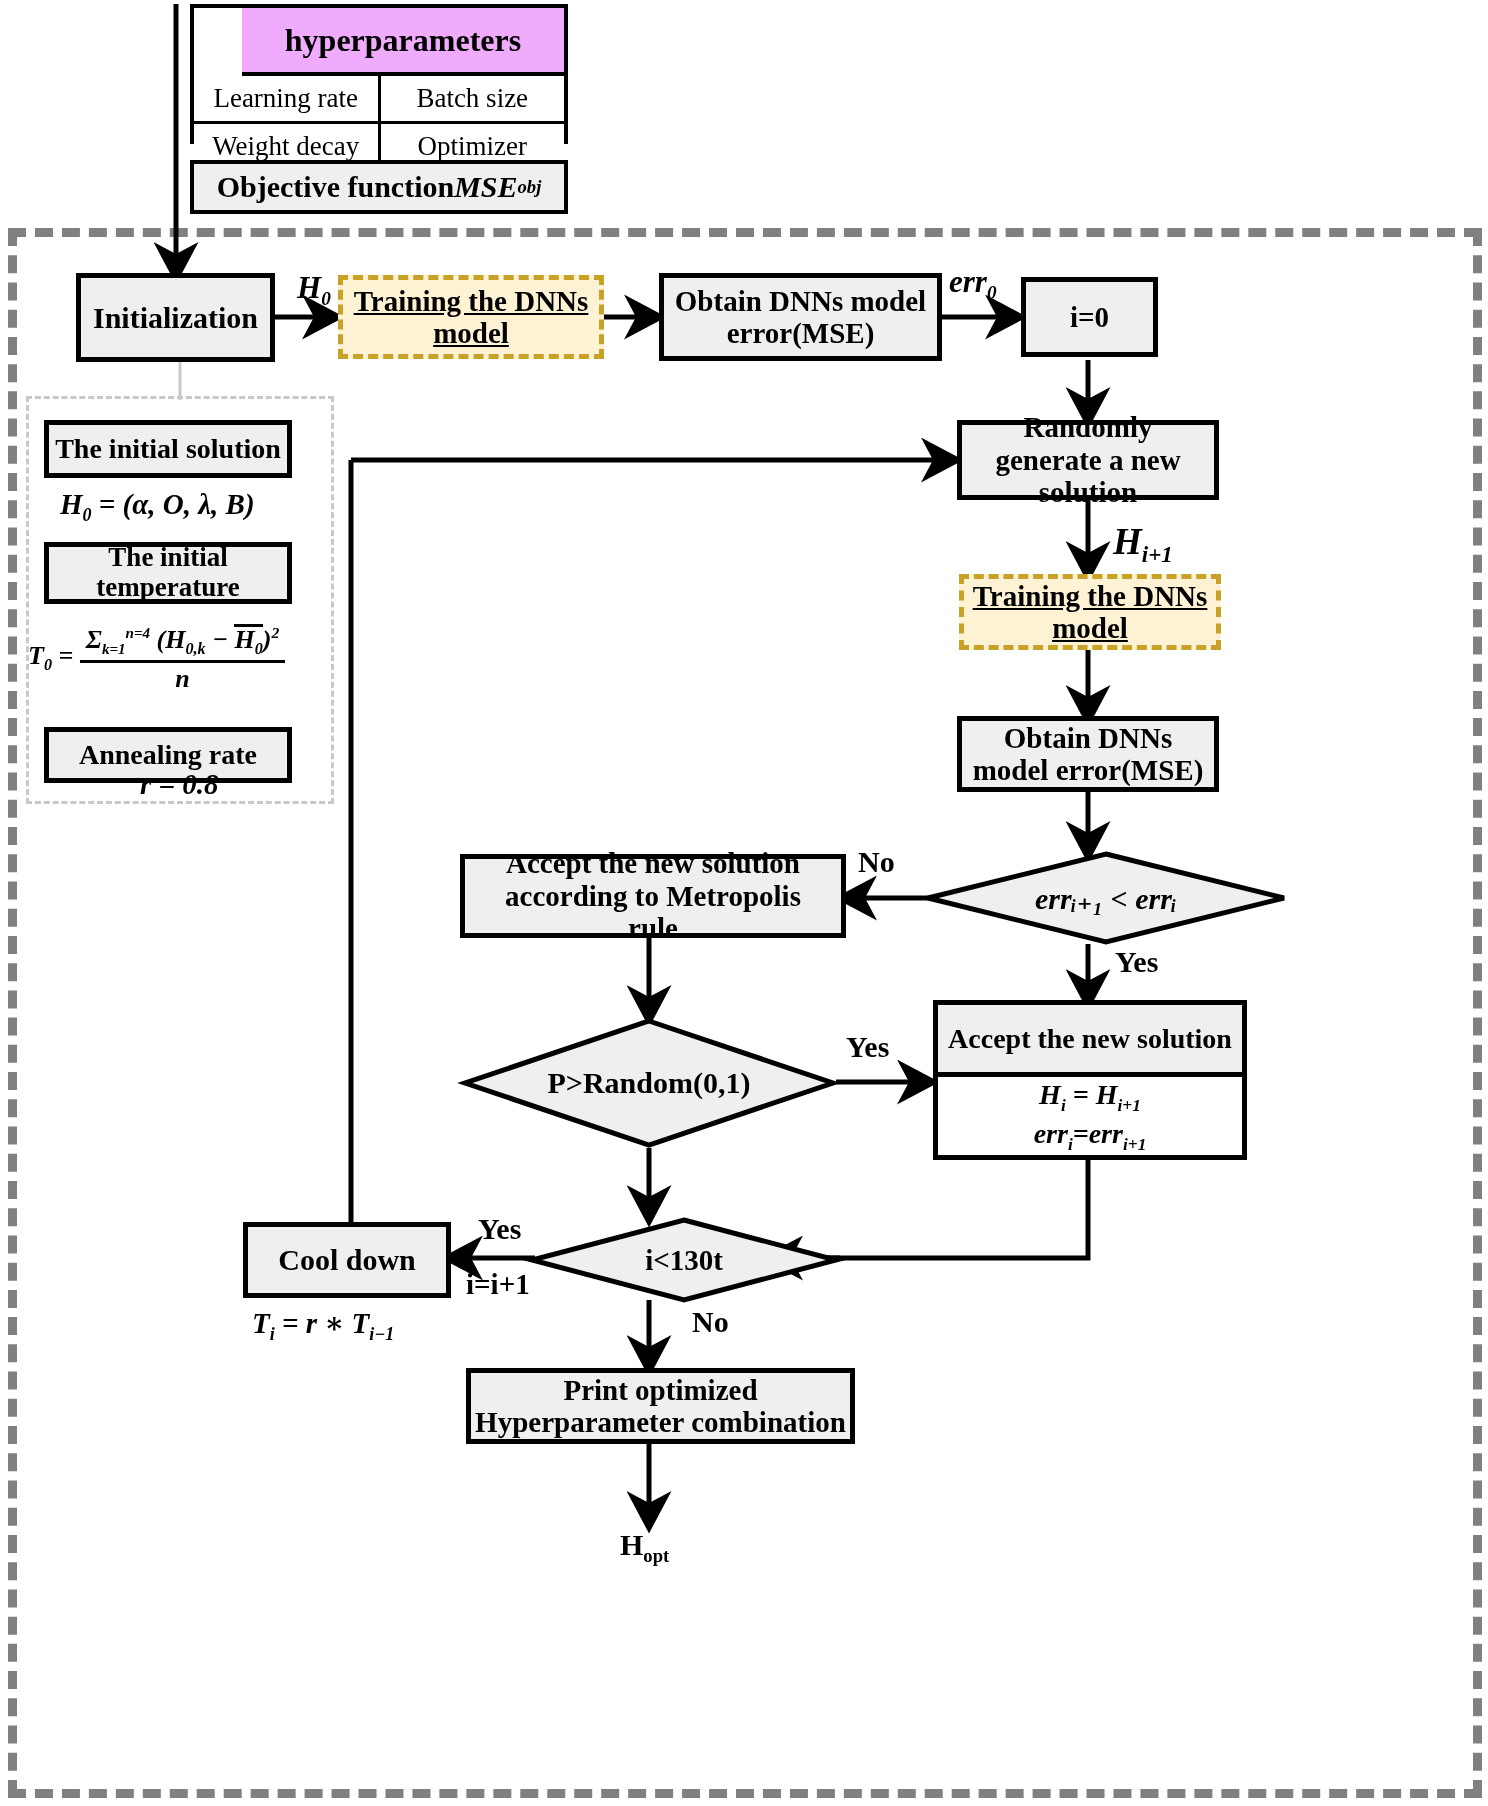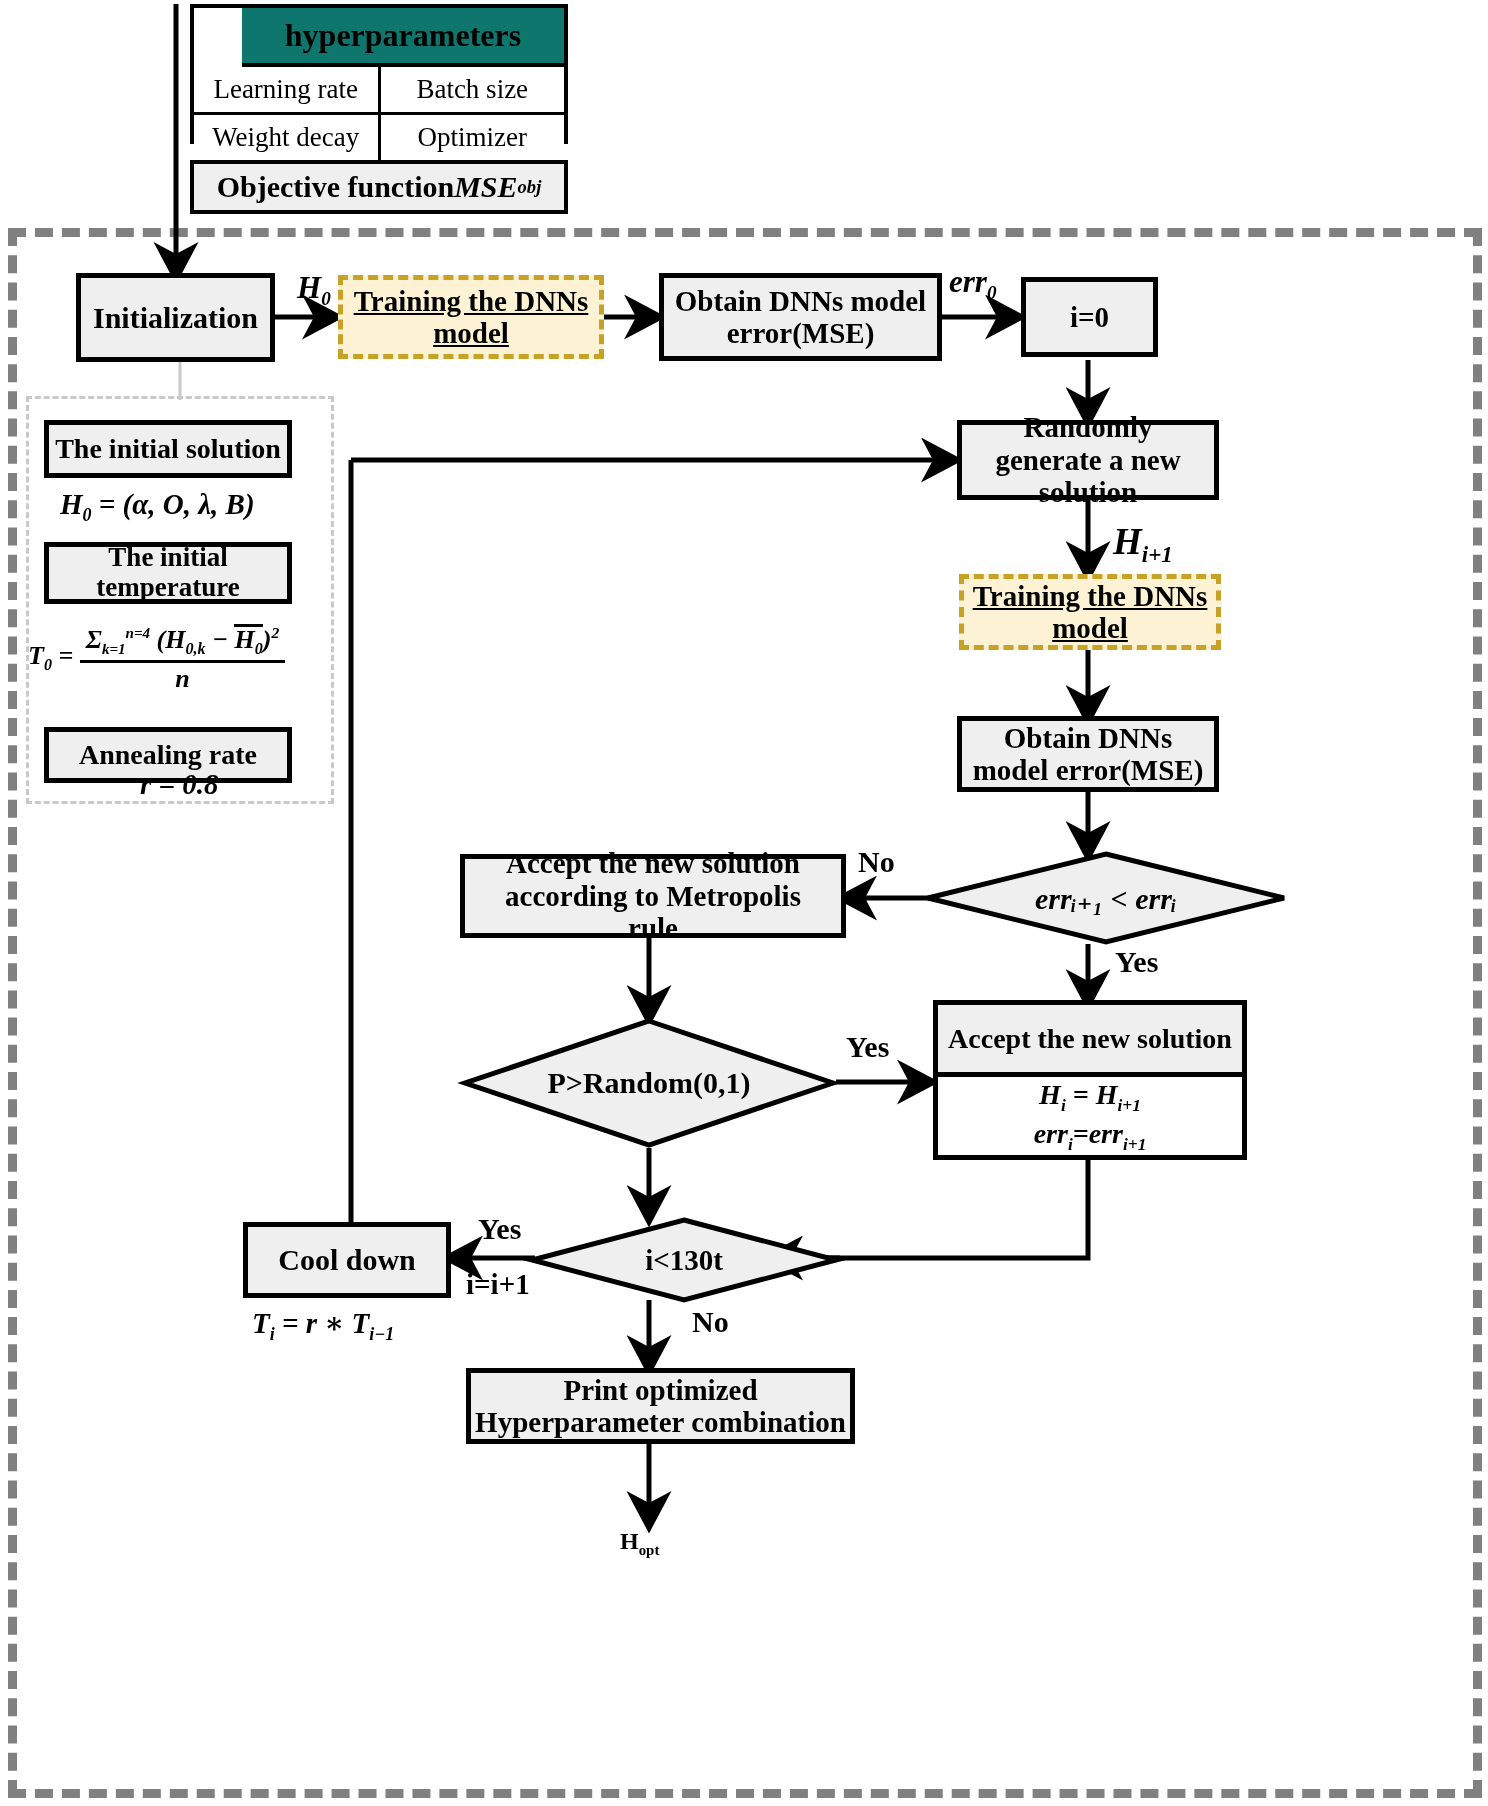--- a/index.html
+++ b/index.html
@@ -73,22 +73,22 @@
   
   .hp-table {
     position: absolute;
     box-sizing: border-box;
     border: 4px solid #000;
     background: #ffffff;
     z-index: 5;
   }
   .hp-head {
     box-sizing: border-box;
-    height: 59px;
-    background: #0f766e;
+    height: 68px;
+    background: #f0abfc;
     border-bottom: 4px solid #000;
     display: flex;
     align-items: center;
     justify-content: center;
     font-weight: bold;
     font-size: 32px;
     margin-left: 48px;
   }
   .hp-row {
     display: flex;
@@ -368,17 +368,17 @@
   </div>
   <div class="lbl ital" style="left:1113px; top:520px; font-size:37px;">
     <span class="mi">H</span><sub>i+1</sub>
   </div>
   <div class="lbl" style="left:858px; top:845px; font-size:30px;">No</div>
   <div class="lbl" style="left:1115px; top:945px; font-size:30px;">Yes</div>
   <div class="lbl" style="left:846px; top:1030px; font-size:30px;">Yes</div>
   <div class="lbl" style="left:478px; top:1212px; font-size:30px;">Yes</div>
   <div class="lbl" style="left:466px; top:1268px; font-size:29px;">i=i+1</div>
   <div class="lbl" style="left:692px; top:1305px; font-size:30px;">No</div>
-  <div class="lbl" style="left:620px; top:1528px; font-size:24px;">
+  <div class="lbl" style="left:620px; top:1528px; font-size:30px;">
     H<sub style="font-style:normal;">opt</sub>
   </div>
 
 </div>
 
 </body></html>

